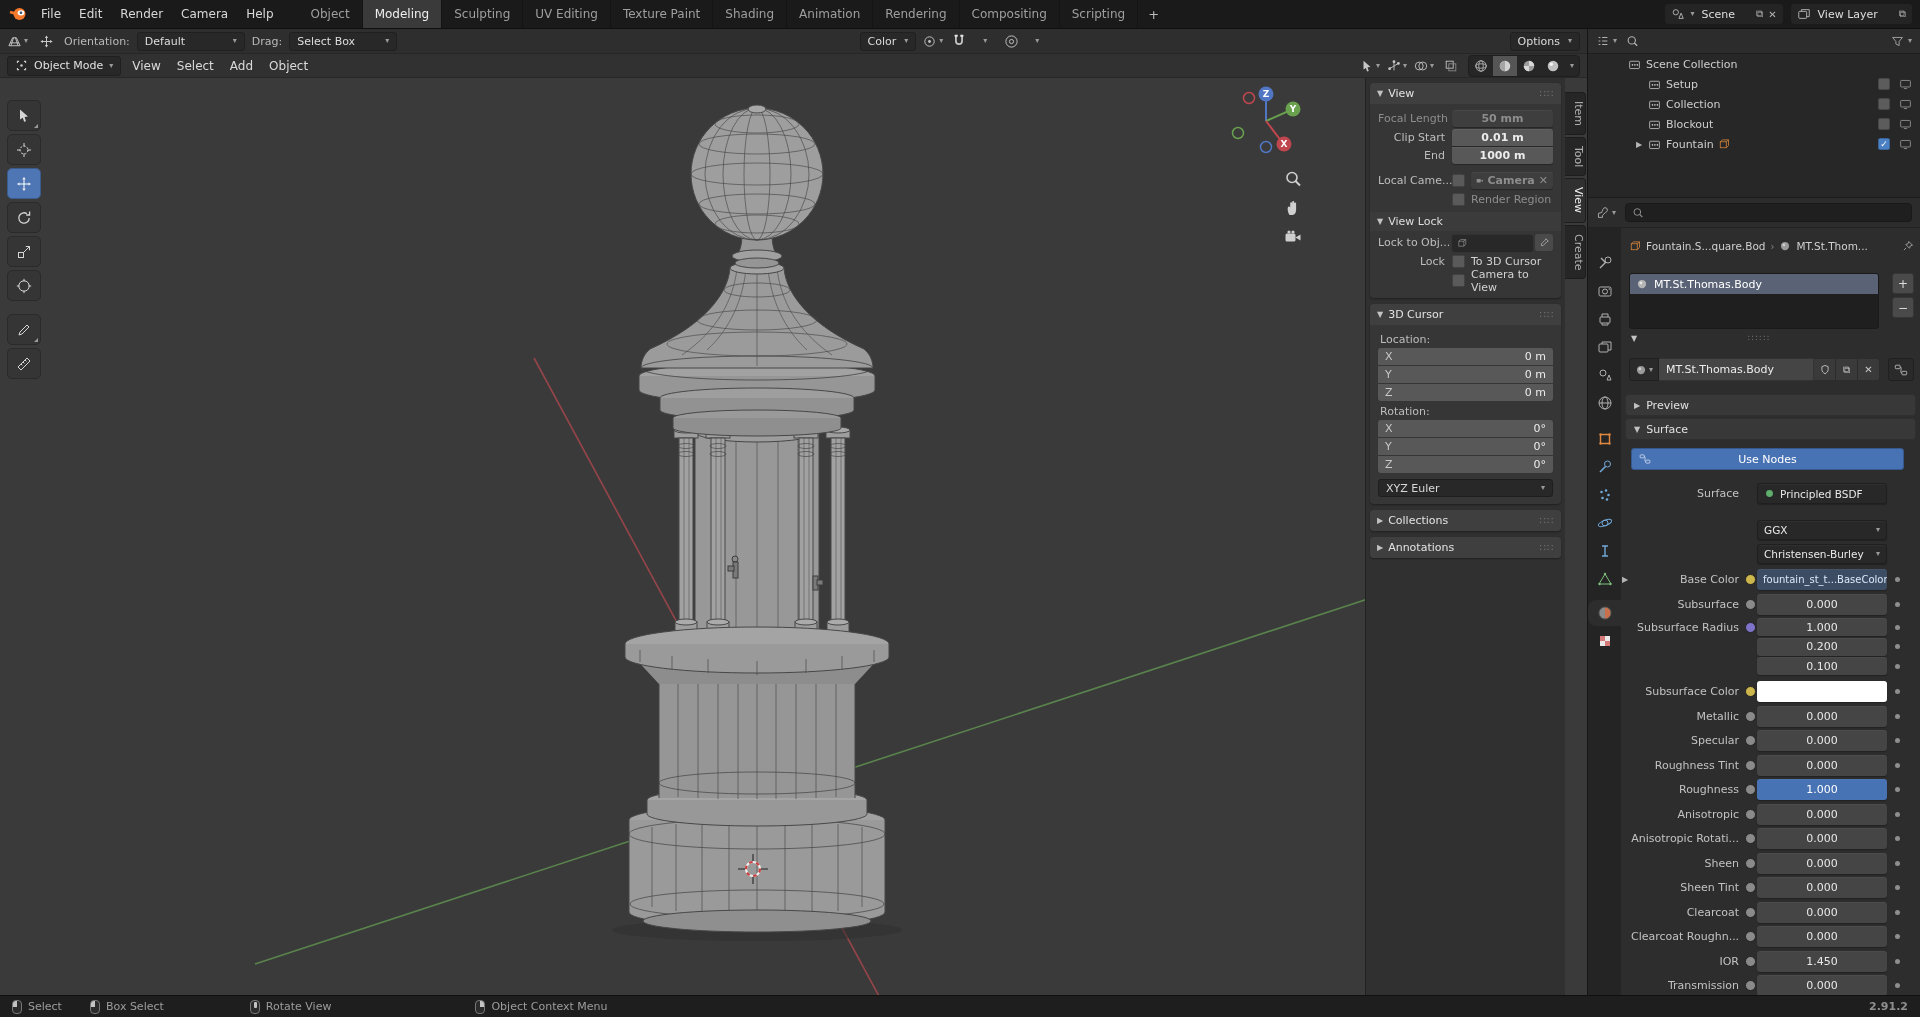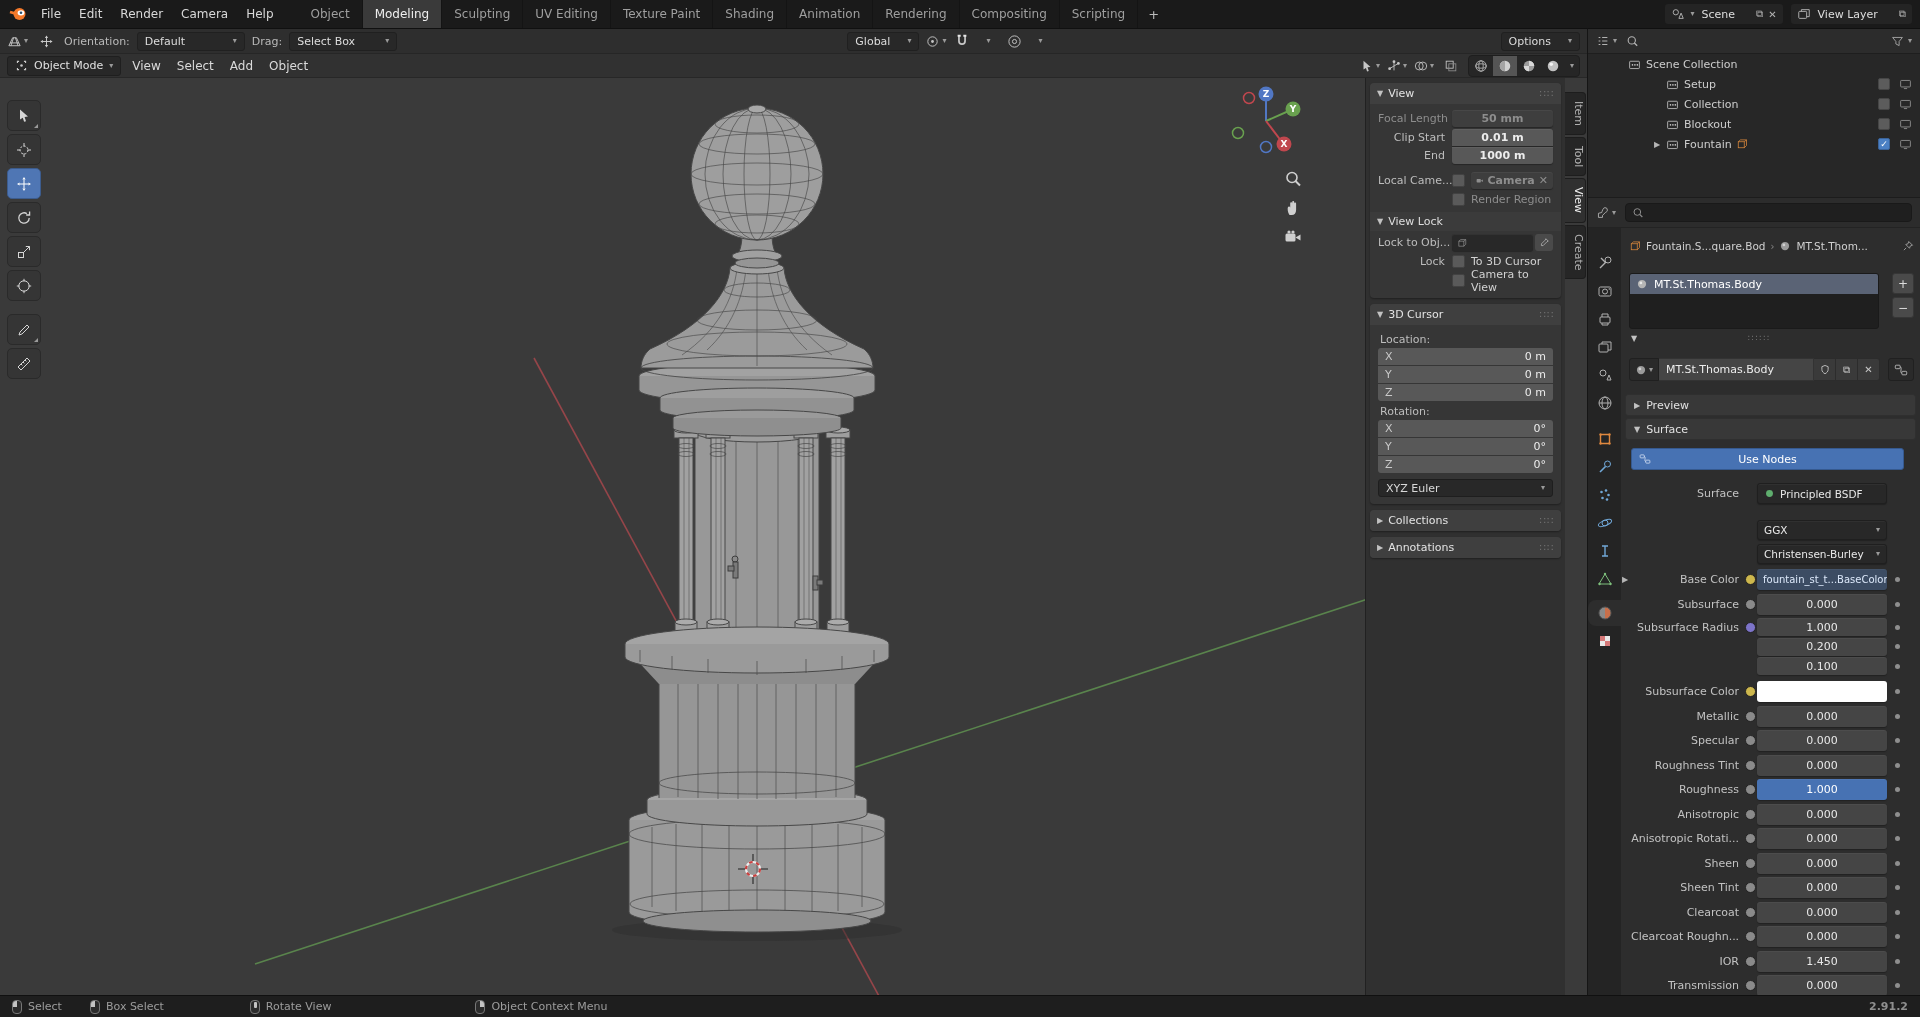--- a/index.html
+++ b/index.html
@@ -18,21 +18,21 @@
   .ws-tab[data-state="active"] { background:#3a3a3a; color:#efefef; }
   .ws-add { display:flex; align-items:center; padding:0 10px; color:#bbb; font-size:13px; }
   .tb-right { margin-left:auto; display:flex; align-items:center; gap:8px; }
   .dbsel { display:flex; align-items:center; gap:5px; background:#242424; border-radius:3px; height:20px; padding:0 6px; }
   .dbsel .name { font-size:11px; color:#dedede; padding:0 16px 0 2px; }
   .dbsel .mini { color:#b5b5b5; font-size:10px; }
 
   
   #toolsettings { position:absolute; left:0; top:28px; width:1587px; height:25px; background:#2e2e2e; border-top:1px solid #101010; display:flex; align-items:center; padding:0 7px; gap:7px; }
   .lbl { color:#b9b9b9; }
-  .dd { background:#282828; border:1px solid #202020; border-radius:3px; height:19px; display:inline-flex; align-items:center; gap:17px; padding:0 7px; color:#dcdcdc; }
+  .dd { background:#282828; border:1px solid #202020; border-radius:3px; height:19px; display:inline-flex; align-items:center; gap:8px; padding:0 7px; color:#dcdcdc; }
   .dd.wide { min-width:108px; justify-content:space-between; }
   .hbtn { height:20px; min-width:20px; display:inline-flex; align-items:center; justify-content:center; gap:2px; border-radius:3px; color:#c6c6c6; }
   .ts-center { margin:0 auto; display:flex; align-items:center; gap:6px; }
   .ts-right { display:flex; align-items:center; }
   .toolbadge { width:22px; height:20px; display:flex; align-items:center; justify-content:center; }
 
   
   #vp-header { position:absolute; left:0; top:53px; width:1587px; height:25px; background:#313131; border-top:1px solid #262626; border-bottom:1px solid #272727; display:flex; align-items:center; padding:0 7px; gap:3px; }
   .mode-dd { background:#282828; border:1px solid #1f1f1f; border-radius:3px; height:20px; display:flex; align-items:center; gap:6px; padding:0 7px; color:#e0e0e0; font-size:11px; }
   .menu2 { padding:3px 8px; font-size:12px; color:#dadada; border-radius:3px; }
@@ -86,21 +86,21 @@
   #np-tabs { position:absolute; right:0; top:0; bottom:0; width:22px; z-index:4; padding-top:14px; display:flex; flex-direction:column; gap:2px; }
   .np-tab { writing-mode:vertical-rl; padding:8px 0; width:21px; text-align:center; font-size:11px; color:#b0b0b0; background:#262626; border:1px solid #1d1d1d; border-left:none; border-radius:0 4px 4px 0; }
   .np-tab[data-state="active"] { background:#303030; color:#ededed; }
 
   
   #outliner { position:absolute; left:1587px; top:28px; width:333px; height:169px; background:#272727; border-left:1px solid #151515; border-top:1px solid #101010; }
   .ol-head { height:25px; background:#2c2c2c; border-bottom:1px solid #1e1e1e; display:flex; align-items:center; padding:0 8px; gap:9px; }
   .ol-head .right { margin-left:auto; display:flex; align-items:center; gap:4px; }
   .ol-row { height:20px; display:flex; align-items:center; color:#cdcdcd; padding-right:8px; }
   .ol-row.root { padding-left:40px; }
-  .ol-row.child { padding-left:66px; }
+  .ol-row.child { padding-left:48px; }
   .ol-exp { width:12px; font-size:8px; color:#b5b5b5; }
   .ol-exp[data-show=""] { visibility:hidden; }
   .ol-ic { display:inline-flex; margin-right:5px; }
   .ol-ic.obj { margin-left:4px; }
   .ol-spacer { flex:1; }
   .ol-check { width:12px; height:12px; background:#5c5c5c; border:1px solid #464646; border-radius:2px; display:flex; align-items:center; justify-content:center; }
   .ol-check[data-state="checked"] { background:#4b80c4; border-color:#3a639a; }
   .ol-check[data-state="checked"]::after { content:"✓"; color:#fff; font-size:9px; line-height:1; }
   .ol-mon { margin-left:9px; display:inline-flex; }
 
@@ -245,21 +245,21 @@
       <span>Default</span>
       <span class="caret">▾</span>
     </span>
     <span class="lbl">Drag:</span>
     <span class="dd wide">
       <span>Select Box</span>
       <span class="caret">▾</span>
     </span>
     <div class="ts-center">
       <span class="dd">
-        <span>Global</span>
+        <span>Color</span>
         <span class="caret">▾</span>
       </span>
       <span class="hbtn">
         <svg width="15" height="15" viewBox="0 0 16 16">
             <circle cx="8" cy="8" r="5" fill="none" stroke="#c6c6c6"></circle>
             <circle cx="8" cy="8" r="1.5" fill="#c6c6c6"></circle>
           </svg>
         <span class="caret">▾</span>
       </span>
       <span class="hbtn">

